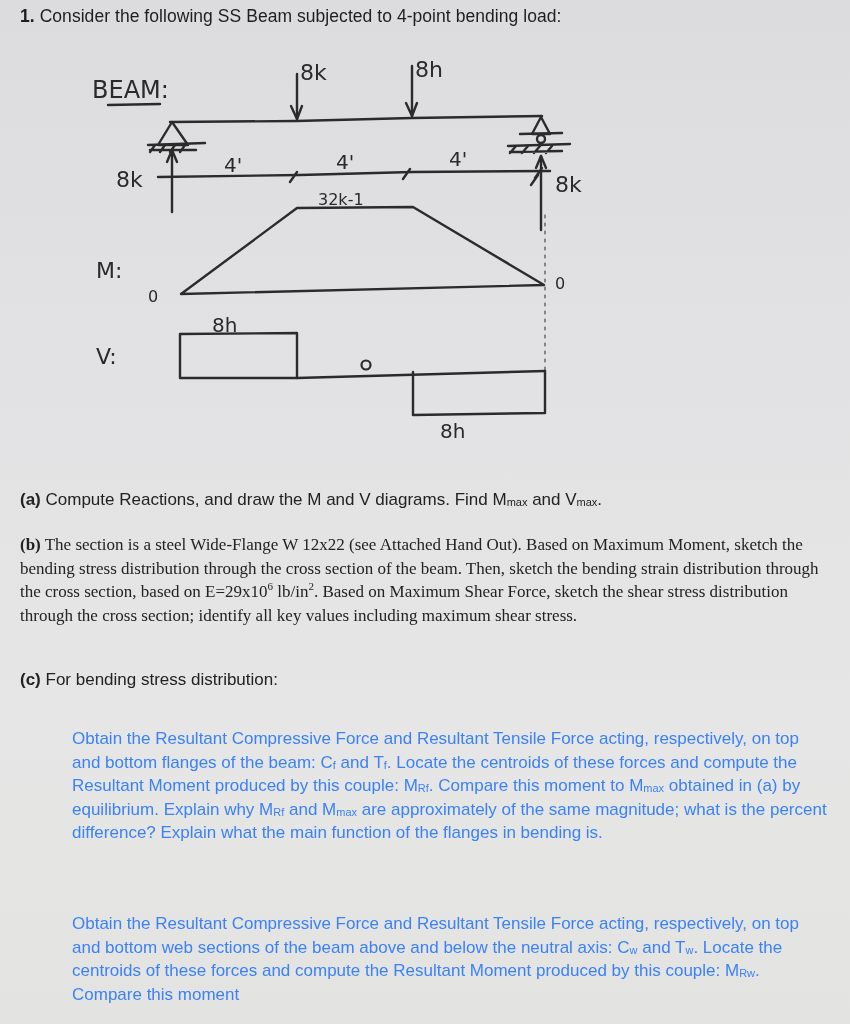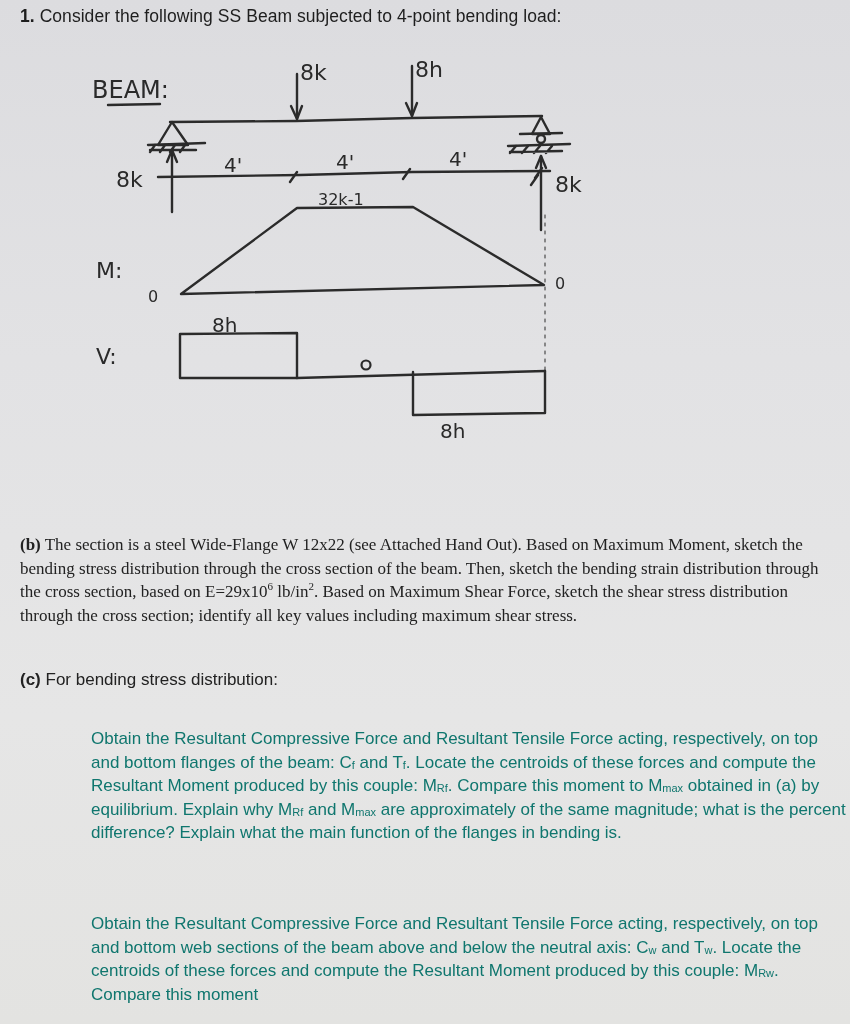--- a/index.html
+++ b/index.html
@@ -42,25 +42,25 @@
       position: absolute;
       left: 20px;
       width: 815px;
       font-size: 17px;
       line-height: 23.5px;
       color: #222;
     }
     .para .lbl { font-weight: bold; }
     .indent {
       position: absolute;
-      left: 91px;
+      left: 72px;
       width: 760px;
       font-size: 17px;
       line-height: 23.5px;
-      color: #0f766e;
+      color: #3b82f6;
     }
     sub.s {
       font-size: 11px;
       vertical-align: -1px;
       line-height: 0;
     }
     sup.s {
       font-size: 11px;
       line-height: 0;
     }
@@ -141,20 +141,23 @@
     <text class="hand" x="555" y="192" font-size="22">8k</text>
     <text class="hand" x="318" y="205" font-size="16">32k-1</text>
     <text class="hand" x="96" y="278" font-size="22">M:</text>
     <text class="hand" x="148" y="302" font-size="16">0</text>
     <text class="hand" x="555" y="289" font-size="16">0</text>
     <text class="hand" x="96" y="364" font-size="22">V:</text>
     <text class="hand" x="212" y="332" font-size="20">8h</text>
     <text class="hand" x="440" y="438" font-size="20">8h</text>
   </svg>
 
+  <div class="para" style="top:488px;">
+    <span class="lbl">(a)</span><span> Compute Reactions, and draw the M and V diagrams. Find M</span><sub class="s">max</sub><span> and V</span><sub class="s">max</sub><span>.</span>
+  </div>
 
   <div class="para" style="top:533px;font-family:Liberation Serif, serif;">
     <span class="lbl">(b)</span><span> The section is a steel Wide-Flange W 12x22 (see Attached Hand Out). Based on Maximum Moment, sketch the bending stress distribution through the cross section of the beam. Then, sketch the bending strain distribution through the cross section, based on E=29x10</span><sup class="s">6</sup><span> lb/in</span><sup class="s">2</sup><span>. Based on Maximum Shear Force, sketch the shear stress distribution through the cross section; identify all key values including maximum shear stress.</span>
   </div>
 
   <div class="para" style="top:668px;">
     <span class="lbl">(c)</span><span> For bending stress distribution:</span>
   </div>
 
   <div class="indent" style="top:727px;">

